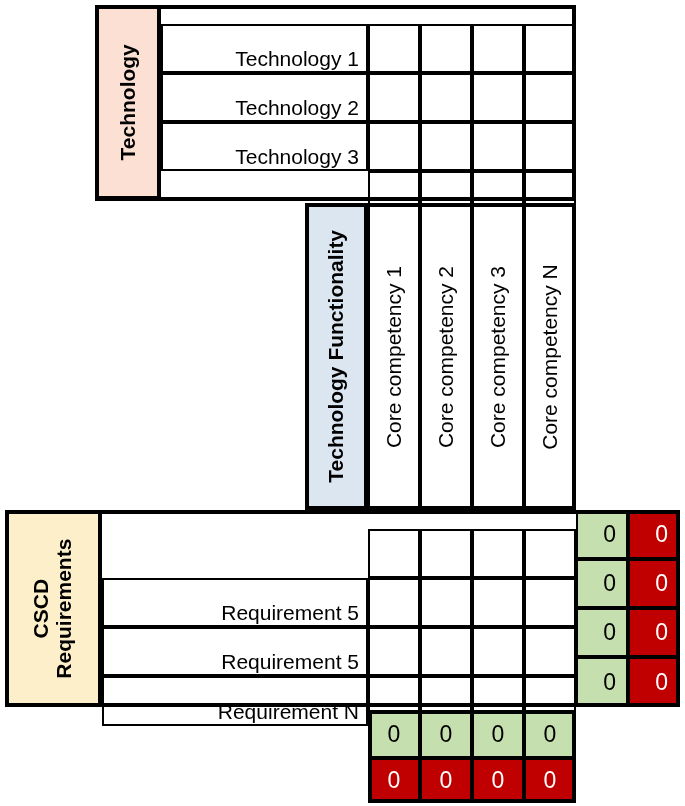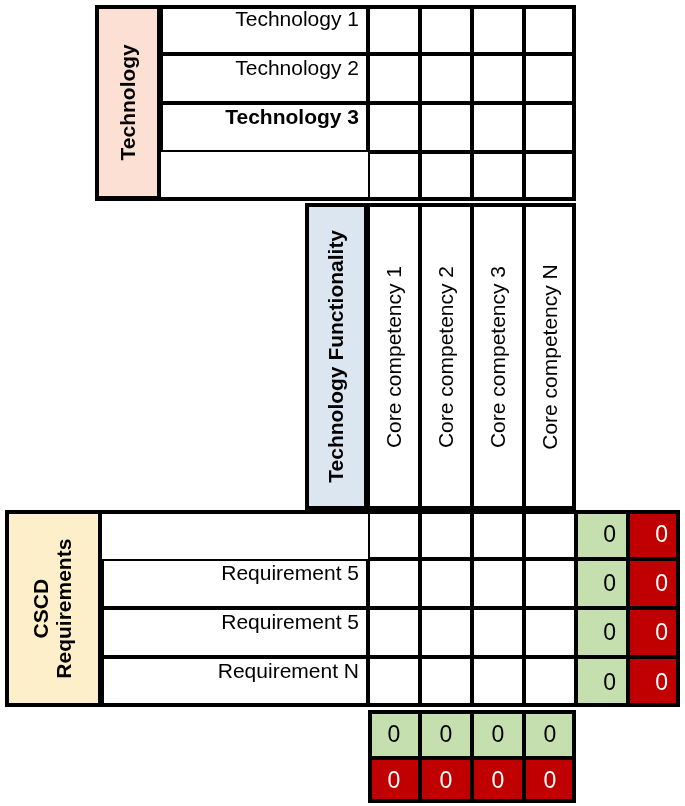--- a/index.html
+++ b/index.html
@@ -16,25 +16,26 @@
     overflow: hidden;
   }
 
   
   .cell {
     position: absolute;
     box-sizing: border-box;
     background: #ffffff;
     border: 2px solid #000000;
     display: flex;
-    align-items: flex-start;
+    align-items: flex-end;
     justify-content: center;
     font-size: 21px;
     color: #000000;
     overflow: hidden;
+    margin-top: 19px;
   }
   .label-right {
     justify-content: flex-end;
     padding-right: 7px;
   }
 
   
   .rot-header {
     position: absolute;
     box-sizing: border-box;
@@ -106,21 +107,21 @@
   <div class="rot-header" style="left:95px; top:5px; width:66px; height:195px; background:#FBE0D3;">
     <span class="rot-text">Technology</span>
   </div>
 
   <div class="cell label-right" style="left:161px; top:5px; width:207px; height:49px;">
     <span>Technology 1</span>
   </div>
   <div class="cell label-right" style="left:161px; top:54px; width:207px; height:49px;">
     <span>Technology 2</span>
   </div>
-  <div class="cell label-right" style="left:161px; top:103px; width:207px; height:49px;font-weight:bold;">
+  <div class="cell label-right" style="left:161px; top:103px; width:207px; height:49px;">
     <span>Technology 3</span>
   </div>
 
   <div class="cell" style="left:368px; top:5px; width:52px; height:49px;">
       <span></span>
     </div>
   <div class="cell" style="left:420px; top:5px; width:52px; height:49px;">
       <span></span>
     </div>
   <div class="cell" style="left:472px; top:5px; width:52px; height:49px;">

